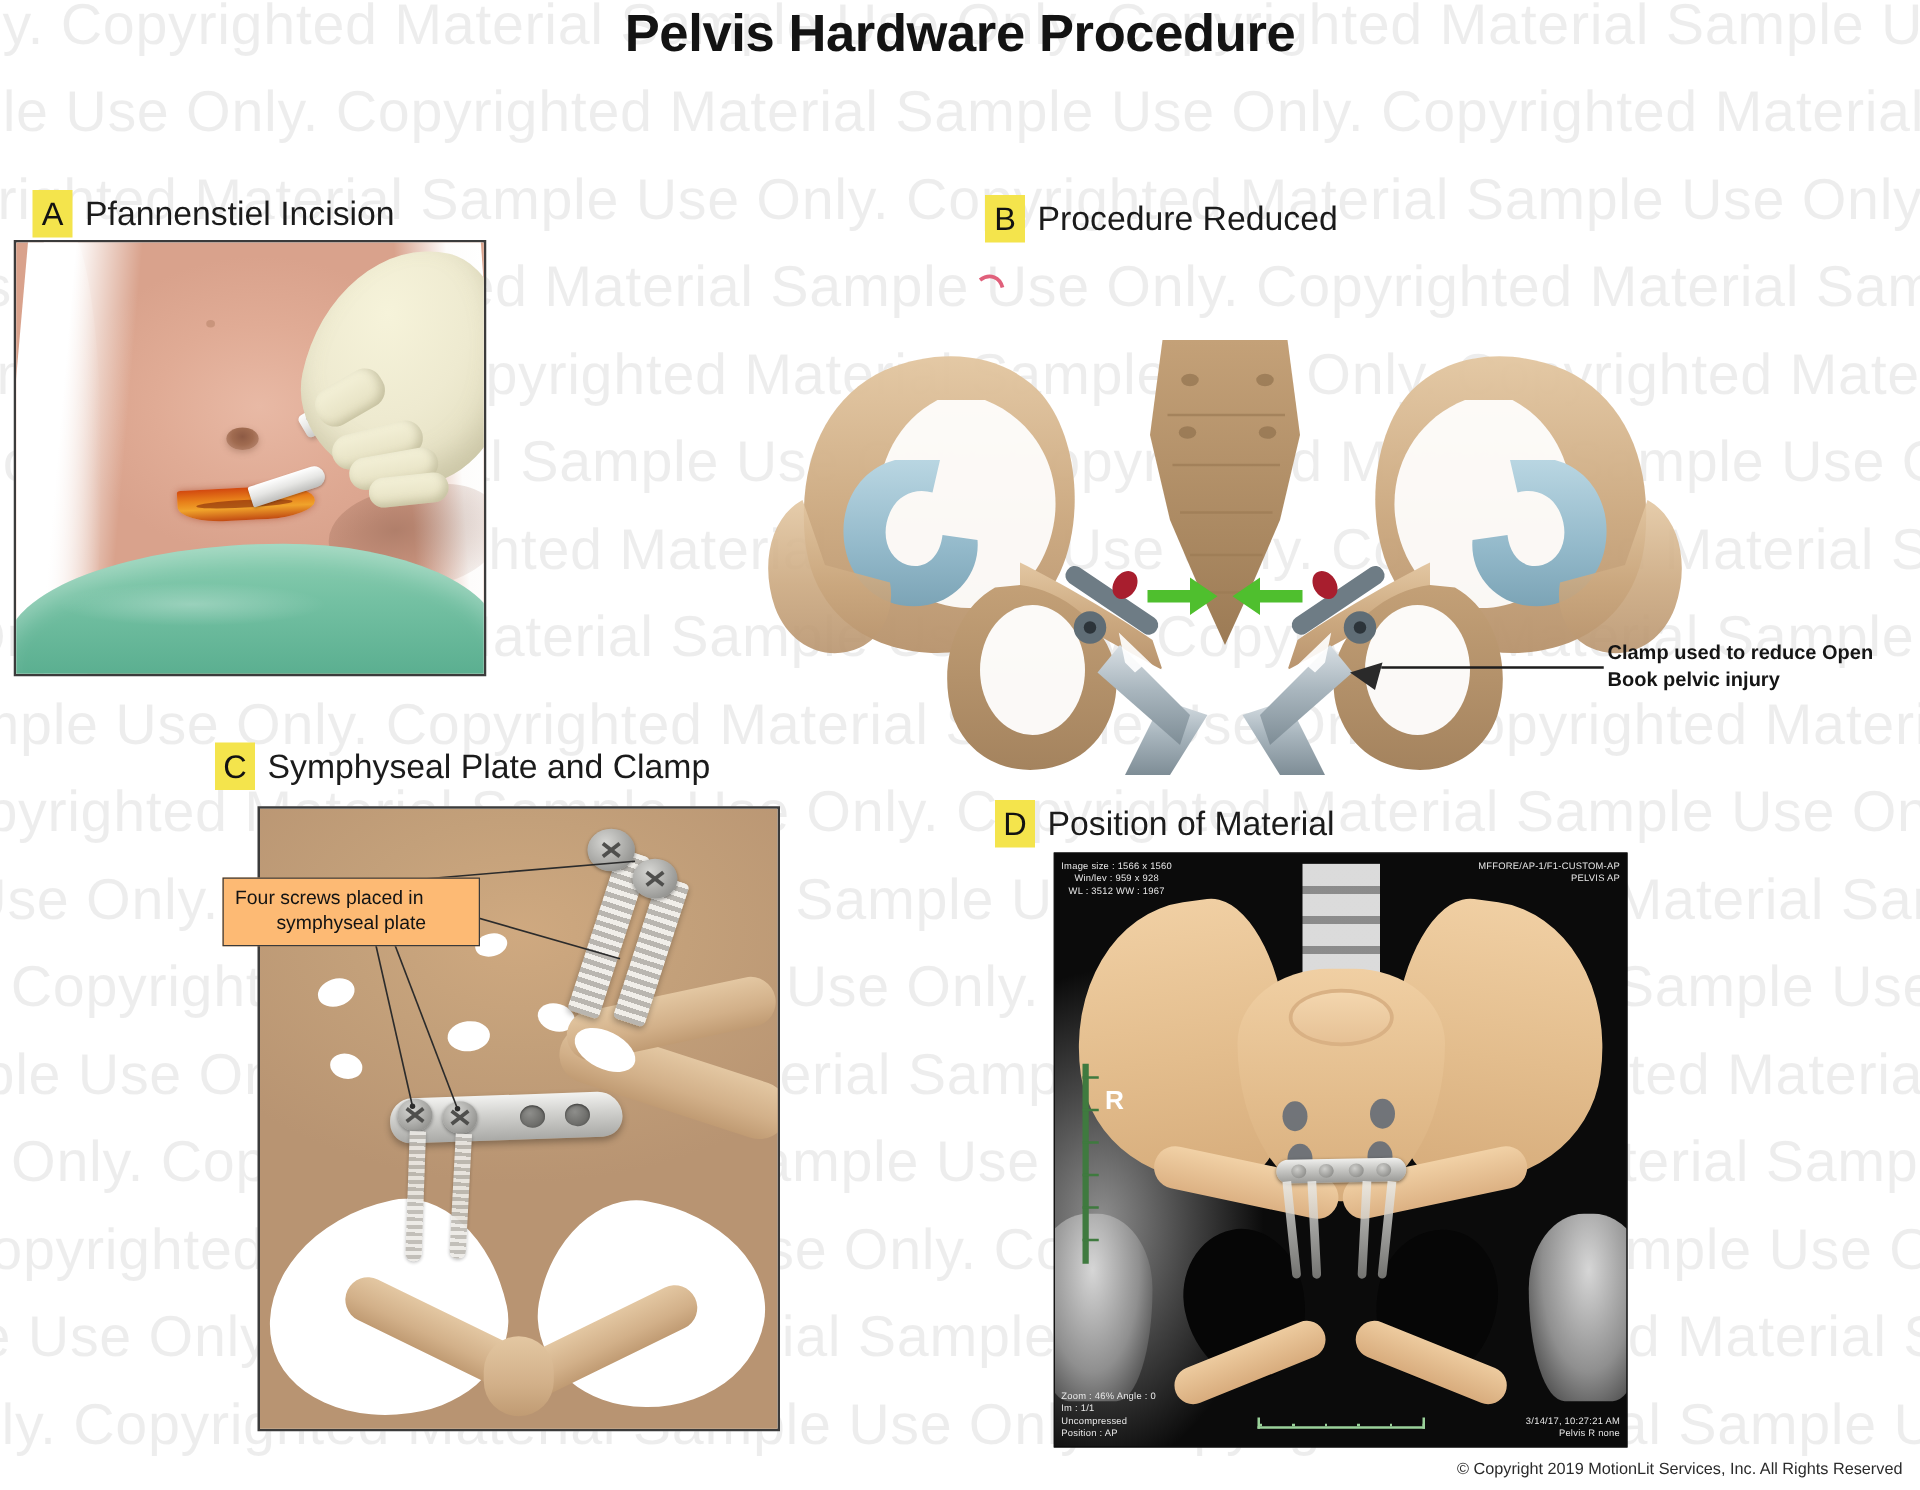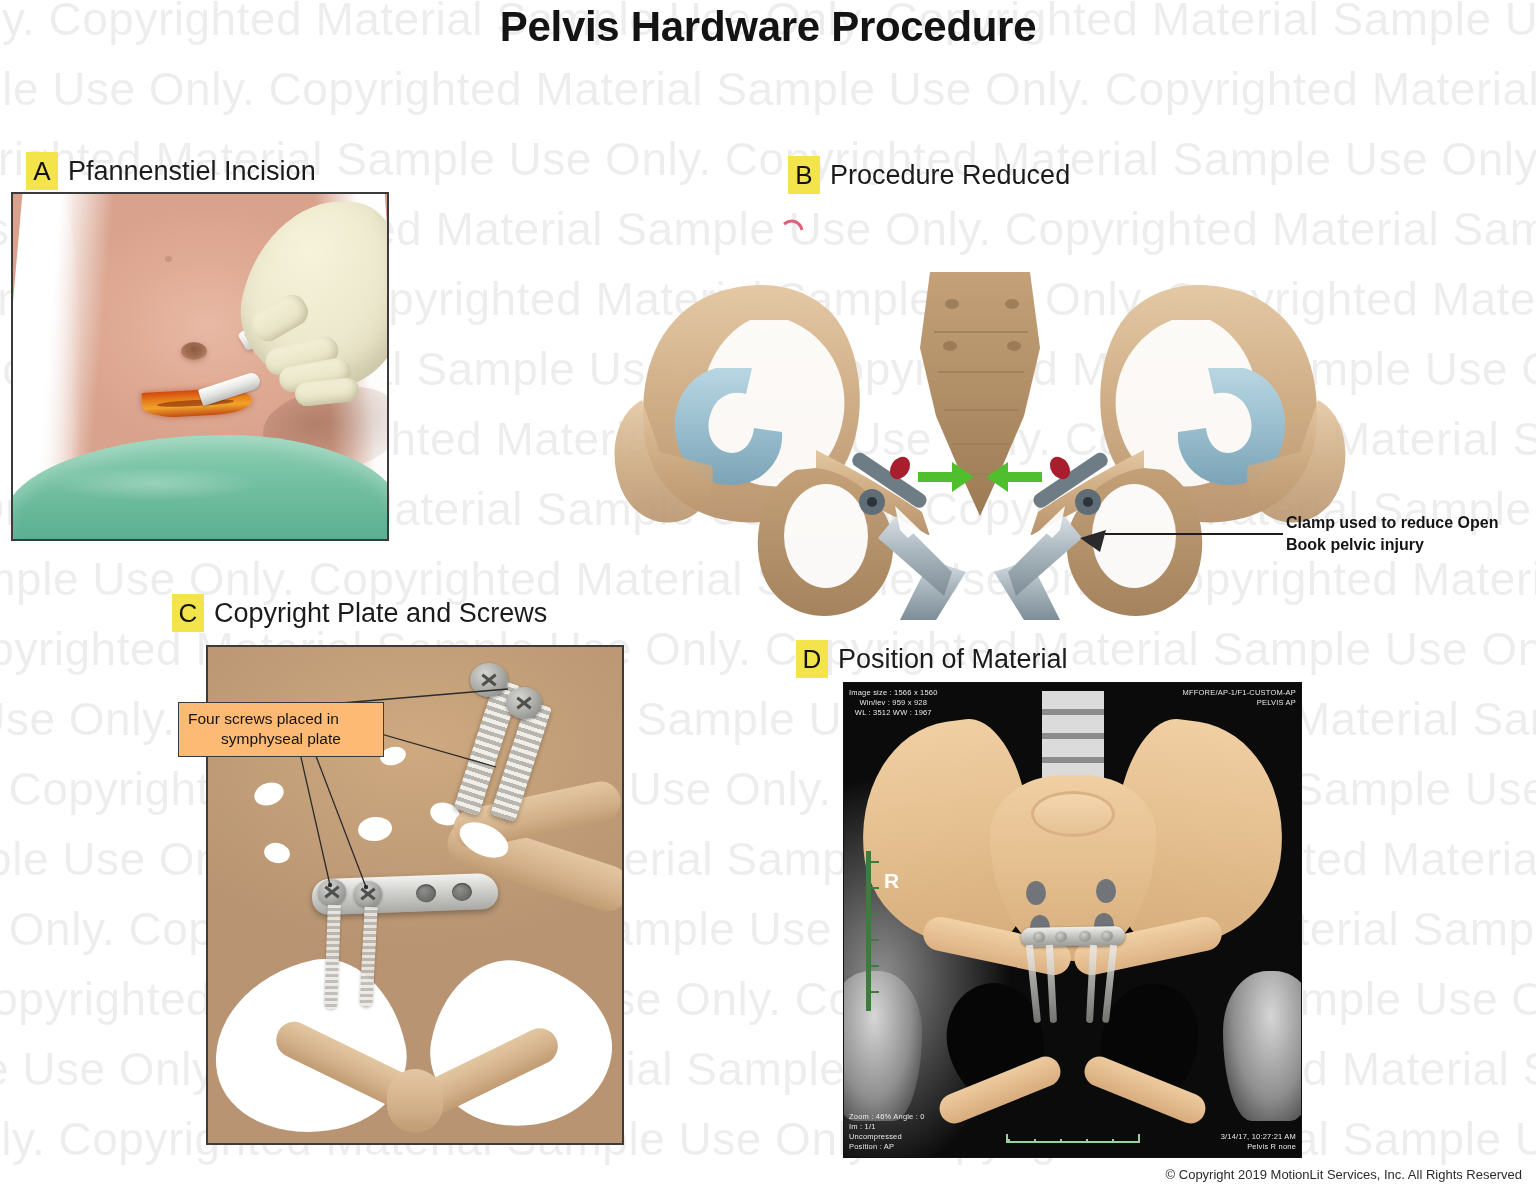--- a/index.html
+++ b/index.html
@@ -585,21 +585,21 @@
   </svg>
 </div>
 <div id="b-callout-line"></div>
 <div id="b-callout-text">
   <span>Clamp used to reduce Open</span><br>
   <span>Book pelvic injury</span>
 </div>
 
 <div class="panel-label" style="left:172px; top:594px;">
   <span class="panel-badge">C</span>
-  <span class="panel-title">Copyright Plate and Screws</span>
+  <span class="panel-title">Symphyseal Plate and Clamp</span>
 </div>
 
 <div id="panel-c-figure" class="figure-frame">
   <div class="c-bone-bg"></div>
 
   <div class="c-hole" style="left:46px; top:136px; width:30px; height:22px; transform:rotate(-18deg);"></div>
   <div class="c-hole" style="left:56px; top:196px; width:26px; height:20px; transform:rotate(12deg);"></div>
   <div class="c-hole" style="left:150px; top:170px; width:34px; height:24px; transform:rotate(-6deg);"></div>
   <div class="c-hole" style="left:160px; top:232px; width:30px; height:22px; transform:rotate(8deg);"></div>
   <div class="c-hole" style="left:172px; top:100px; width:26px; height:18px; transform:rotate(-14deg);"></div>

